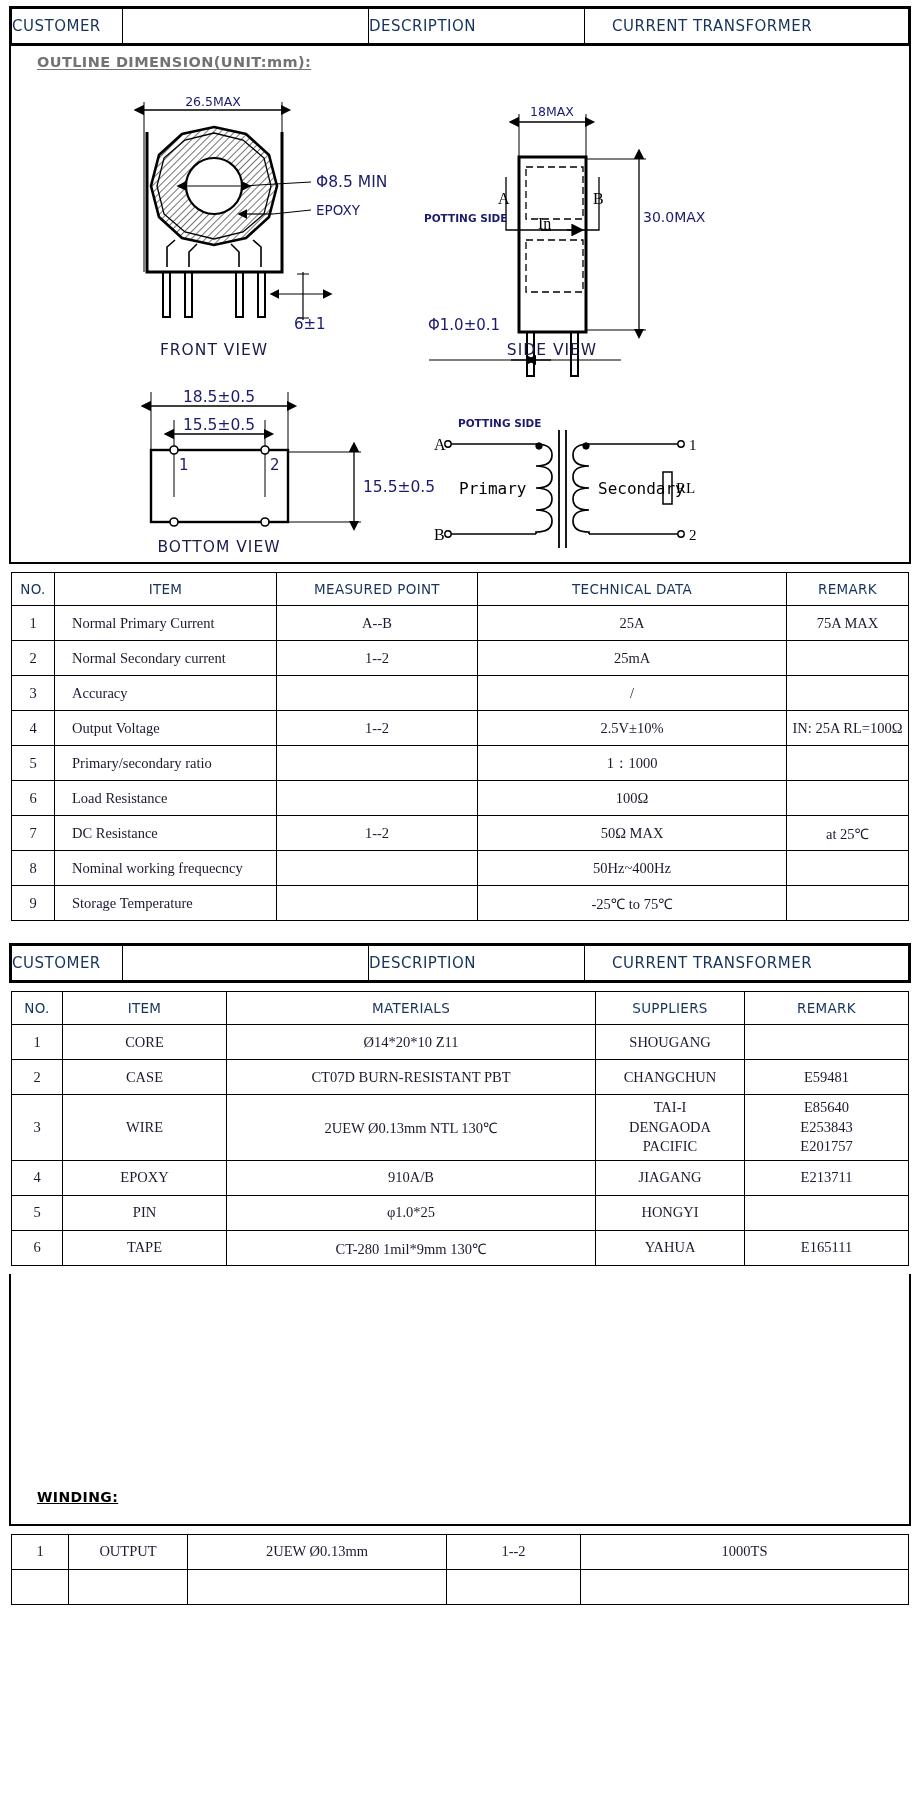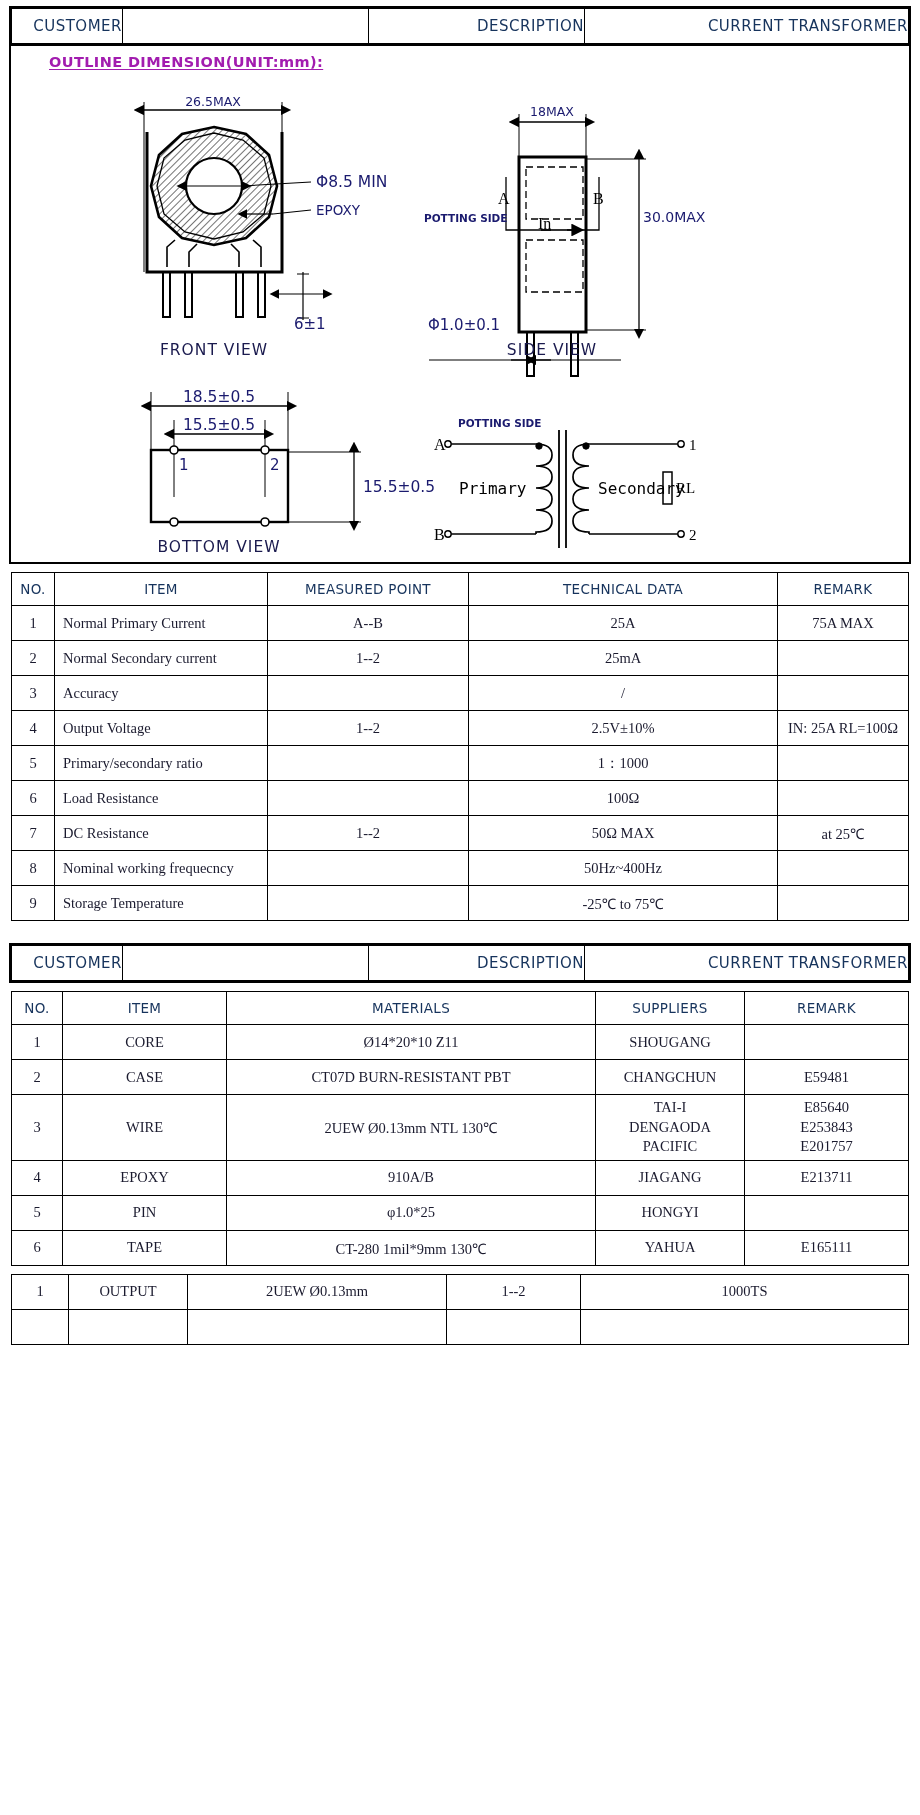--- a/index.html
+++ b/index.html
@@ -12,21 +12,21 @@
 
   
   table{border-collapse:collapse;width:100%;}
   td,th{border:1px solid #000;padding:0;}
 
   
   .titleblock{width:898px;margin:6px auto 0 auto;border:2px solid #000;}
   .titleblock table{width:100%;}
   .titleblock td{
     height:34px;
-    text-align:right;
+    text-align:left;
     vertical-align:middle;
     font-family:"DejaVu Sans", sans-serif;
     font-size:15px;
     letter-spacing:.5px;
     color:#16335c;
   }
   .tb-cust{width:110px;}
   .tb-blank{width:245px;}
   .tb-desc{width:215px;margin-left:46px;}
   .tb-val{width:auto;font-size:15.5px;padding-left:27px;}
@@ -35,22 +35,22 @@
   .framebox{
     width:898px;margin:0 auto;border:2px solid #000;border-top:none;
     position:relative;
   }
 
   .sectionhead{
     font-family:"DejaVu Sans", sans-serif;
     font-weight:bold;
     font-size:14.5px;
     letter-spacing:.4px;
-    padding:8px 0 2px 38px;
-    color:#a21caf;
+    padding:8px 0 2px 26px;
+    color:#737373;
   }
   .sectionhead u{text-decoration:underline;text-underline-offset:2px;}
 
   
   .drawwrap{position:relative;width:894px;height:490px;text-align:right;}
   .drawwrap svg{position:absolute;left:0;top:0;}
 
   
   .dtable{width:898px;margin:8px auto;border-collapse:collapse;}
   .dtable td{
@@ -63,21 +63,21 @@
     height:28px;
     padding:3px 4px;
   }
   .dtable .hdr td{
     font-family:"DejaVu Sans", sans-serif;
     font-size:13.5px;
     letter-spacing:.3px;
     color:#16335c;
     height:26px;
   }
-  .dtable td.left{text-align:left;padding-left:8px;}
+  .dtable td.left{text-align:left;padding-left:17px;}
   .el-no{width:34px;}
   .el-item{width:200px;}
   .el-mp{width:192px;}
   .el-td{width:300px;}
   .el-rm{width:auto;}
 
   .ml-no{width:42px;}
   .ml-item{width:155px;}
   .ml-mat{width:360px;}
   .ml-sup{width:140px;}
@@ -414,20 +414,25 @@
         <tr>
           <td class="ml-no">6</td>
           <td class="ml-item">TAPE</td>
           <td class="ml-mat">CT-280  1mil*9mm 130℃</td>
           <td class="ml-sup">YAHUA</td>
           <td class="ml-rm">E165111</td>
         </tr>
       </tbody>
   </table>
 
+  <div class="blankbox">
+    <div class="wtitle" style="padding-top:215px;">
+      <u>WINDING:</u>
+    </div>
+  </div>
 
   <table class="dtable">
     <tbody id="wd-body">
         <tr>
           <td class="wd-step">1</td>
           <td class="wd-wind">OUTPUT</td>
           <td class="wd-mat">2UEW  Ø0.13mm</td>
           <td class="wd-sf">1--2</td>
           <td class="wd-turns">1000TS</td>
         </tr>

